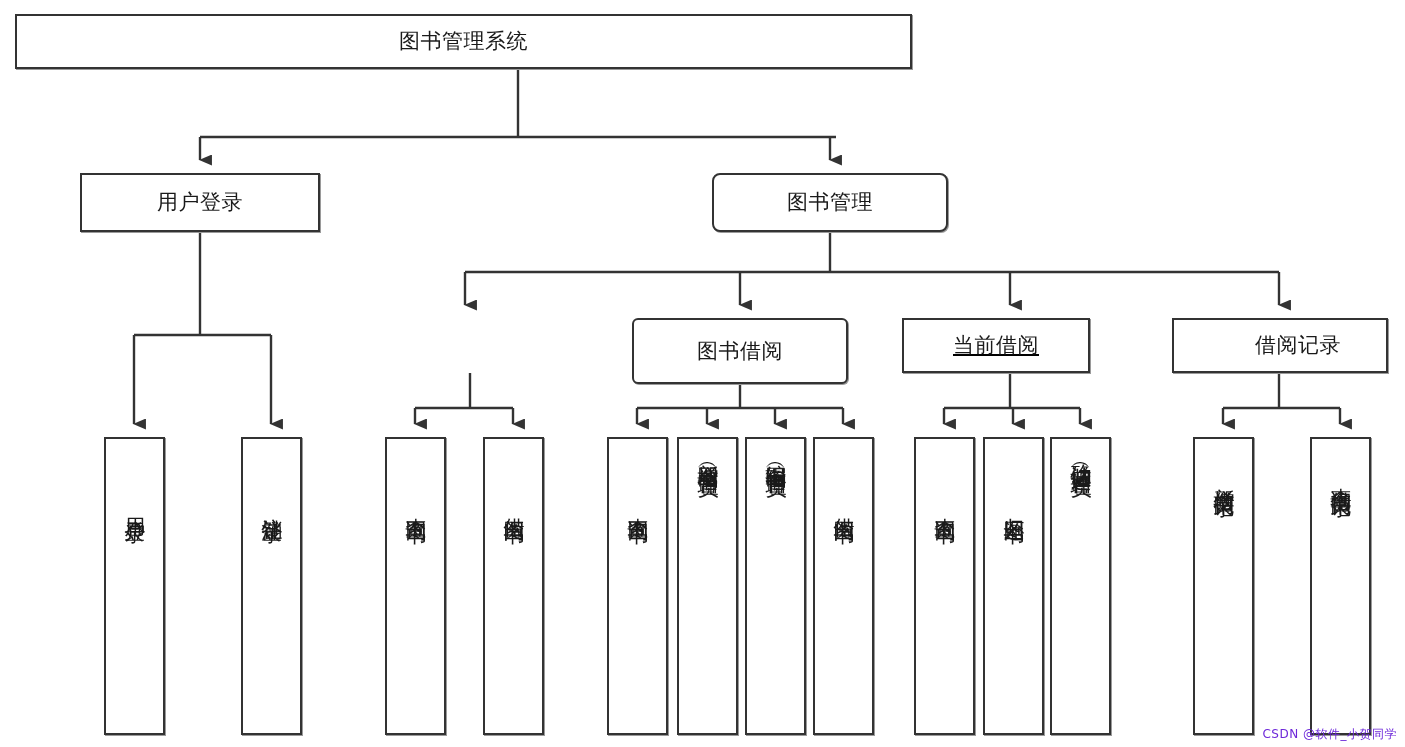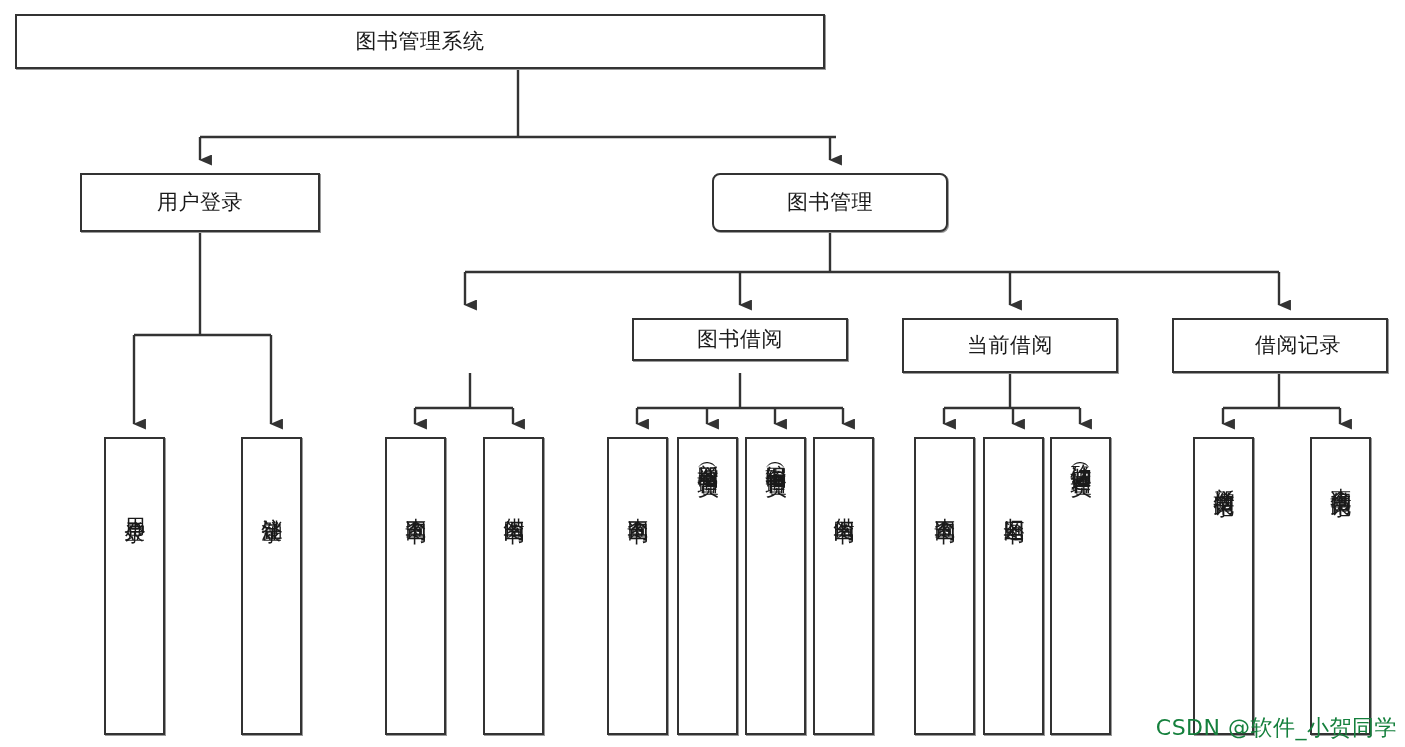--- a/index.html
+++ b/index.html
@@ -60,22 +60,22 @@
     stroke-width: 2.4;
     fill: none;
   }
   .arrow-head {
     fill: #333333;
   }
   .watermark {
     position: absolute;
     right: 8px;
     bottom: 4px;
-    color: #15803d;
-    font-size: 22px;
+    color: #6d28d9;
+    font-size: 12px;
     white-space: nowrap;
     letter-spacing: 0.5px;
   }
 </style>
 </head>
 <body>
 
 <div id="diagram-root">
 
   <svg id="edges" viewBox="0 0 1405 747">
@@ -119,35 +119,35 @@
     <path class="edge-line" d="M 944 408 L 944 424" marker-end="url(#arrow)"></path>
     <path class="edge-line" d="M 1013 408 L 1013 424" marker-end="url(#arrow)"></path>
     <path class="edge-line" d="M 1080 408 L 1080 424" marker-end="url(#arrow)"></path>
 
     <path class="edge-line" d="M 1279 373 L 1279 408"></path>
     <path class="edge-line" d="M 1223 408 L 1340 408"></path>
     <path class="edge-line" d="M 1223 408 L 1223 424" marker-end="url(#arrow)"></path>
     <path class="edge-line" d="M 1340 408 L 1340 424" marker-end="url(#arrow)"></path>
   </svg>
 
-  <div class="node" style="left:15px; top:14px; width:810px; height:55px;">
+  <div class="node" style="left:15px; top:14px; width:897px; height:55px;">
     <span class="node-label">图书管理系统</span>
   </div>
 
   <div class="node" style="left:80px; top:173px; width:240px; height:59px;">
     <span class="node-label">用户登录</span>
   </div>
   <div class="node" style="left:712px; top:173px; width:236px; height:59px;border-radius:8px;">
     <span class="node-label">图书管理</span>
   </div>
 
-  <div class="node" style="left:632px; top:318px; width:216px; height:43px;">
+  <div class="node" style="left:632px; top:318px; width:216px; height:66px;border-radius:6px;">
     <span class="node-label">图书借阅</span>
   </div>
-  <div class="node" style="left:902px; top:318px; width:216px; height:55px;">
+  <div class="node" style="left:902px; top:318px; width:188px; height:55px;text-decoration:underline;">
     <span class="node-label">当前借阅</span>
   </div>
   <div class="node" style="left:1172px; top:318px; width:216px; height:55px;padding-left:36px;">
     <span class="node-label">借阅记录</span>
   </div>
 
   <div class="node vertical" style="left:104px; top:437px; width:61px; height:298px; padding-top:62px;">
     <span class="node-label">用户登录</span>
   </div>
   <div class="node vertical" style="left:241px; top:437px; width:61px; height:298px; padding-top:62px;">

